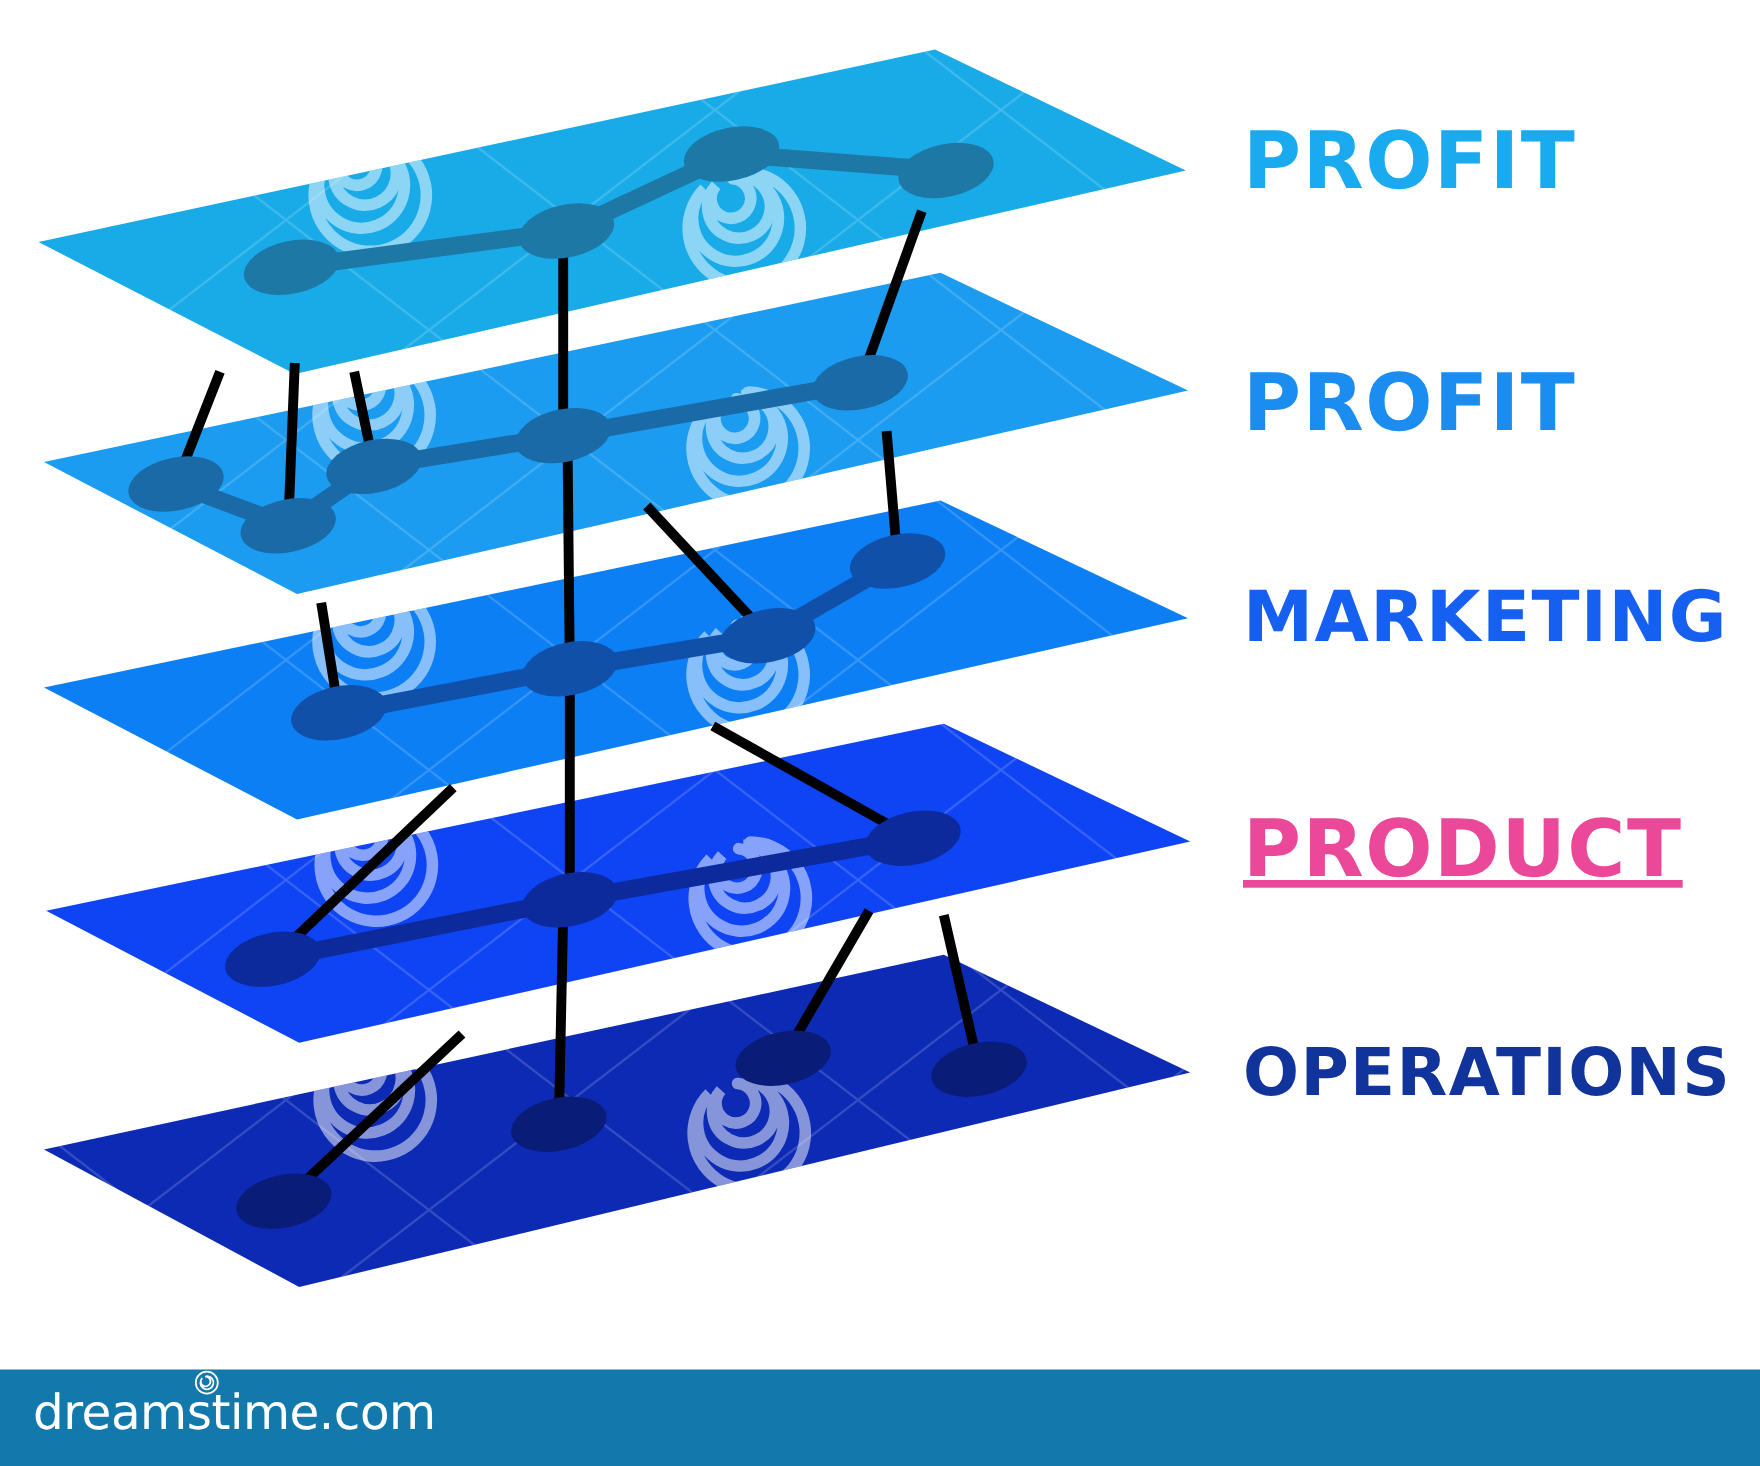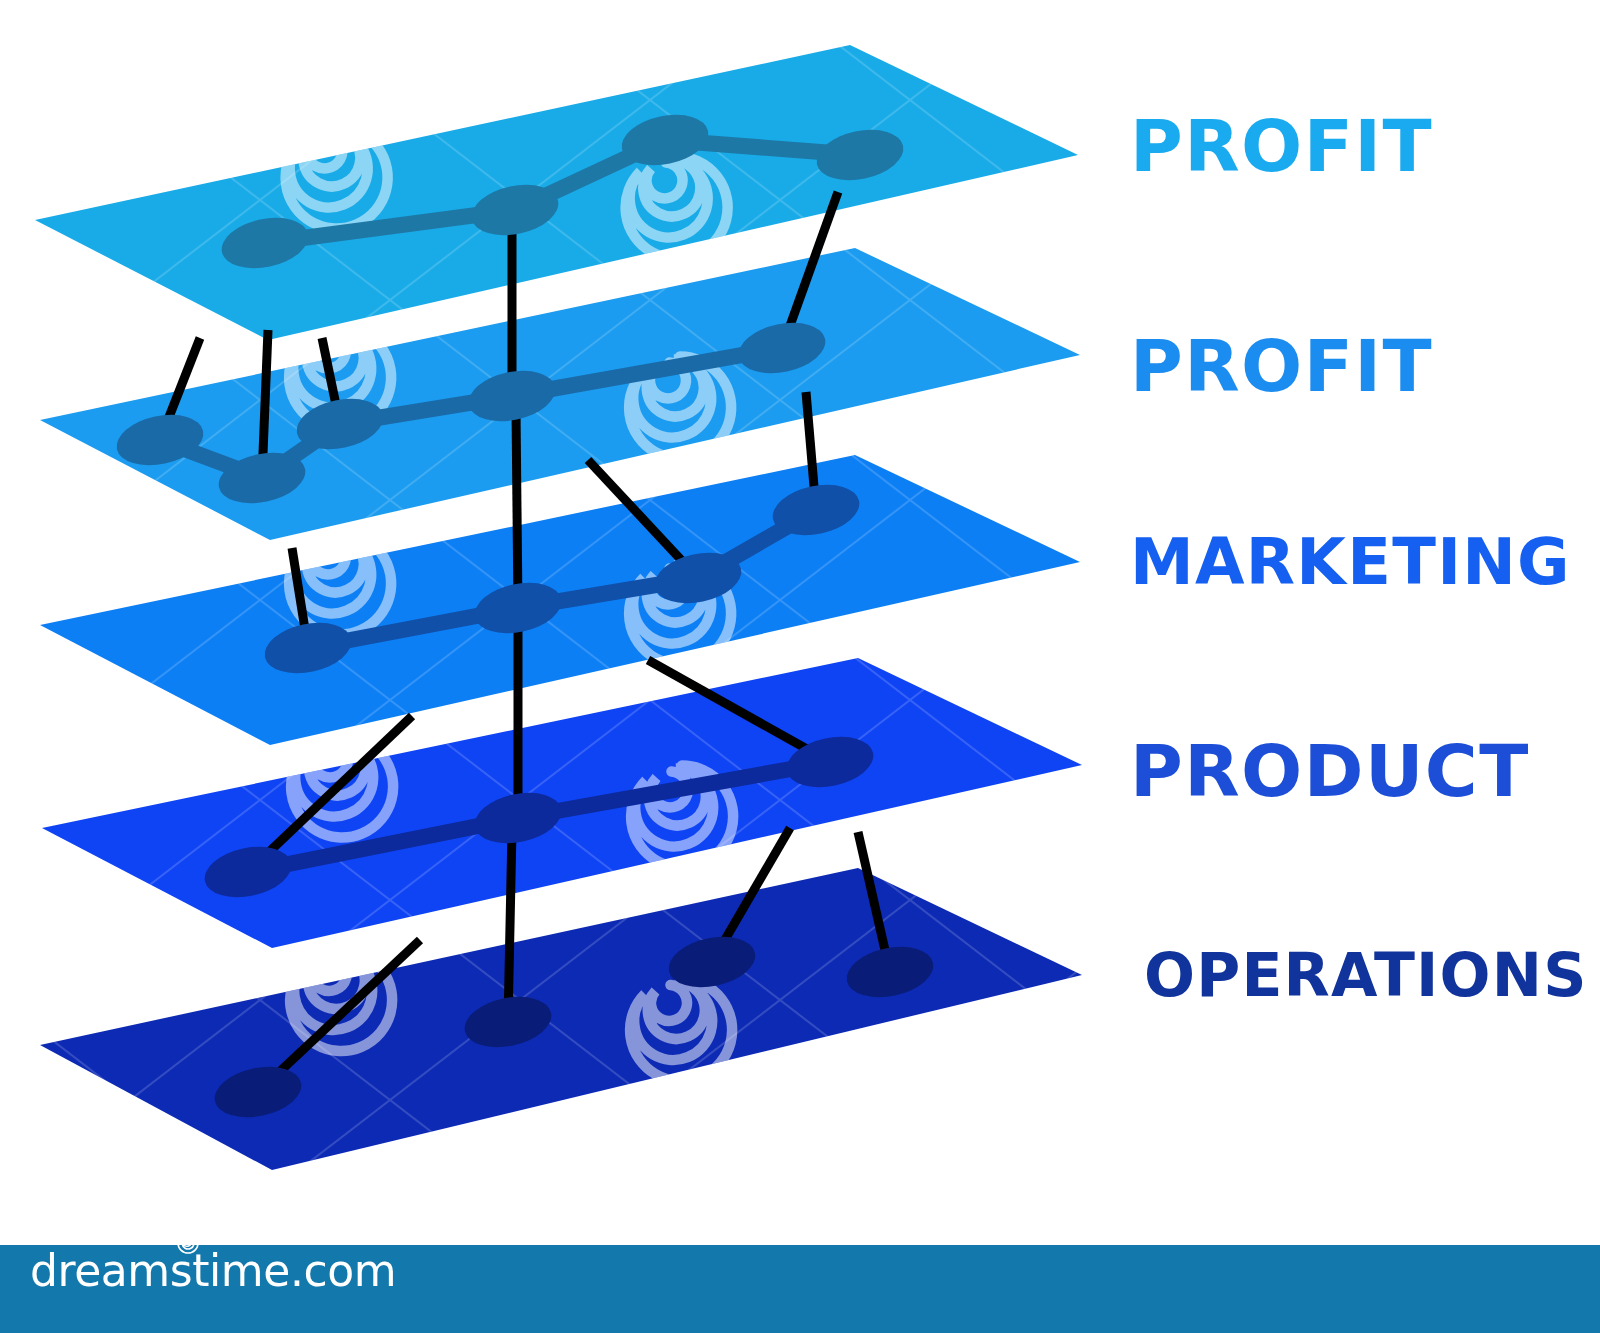--- a/index.html
+++ b/index.html
@@ -29,21 +29,21 @@
     position:absolute;
     left:0;
     bottom:0;
     width:1600px;
     height:88px;
     background:#1379ac;
   }
   .footer-logo{
     position:absolute;
     left:30px;
-    top:0;
+    top:14px;
     color:#ffffff;
     font-family:"DejaVu Sans", sans-serif;
     font-size:44px;
     font-weight:400;
     letter-spacing:-0.01em;
   }
   .footer-logo .reg{
     position:absolute;
     left:146px;
     top:-14px;
@@ -174,22 +174,22 @@
         <ellipse cx="508" cy="1022" rx="44" ry="24" fill="#091d78" transform="rotate(-12 508 1022)"></ellipse>
         <ellipse cx="712" cy="962" rx="44" ry="24" fill="#091d78" transform="rotate(-12 712 962)"></ellipse>
         <ellipse cx="890" cy="972" rx="44" ry="24" fill="#091d78" transform="rotate(-12 890 972)"></ellipse>
       </g>
   </svg>
 
   <div id="labels">
       <div class="layer-label" style="left: 1130px; top: 110px; width: 450px; color: rgb(25, 170, 240); font-size: 72px;">PROFIT</div>
       <div class="layer-label" style="left: 1130px; top: 330px; width: 450px; color: rgb(27, 140, 240); font-size: 72px;">PROFIT</div>
       <div class="layer-label" style="left: 1130px; top: 530px; width: 450px; color: rgb(21, 96, 240); font-size: 64px;">MARKETING</div>
-      <div class="layer-label" style="left: 1130px; top: 735px; width: 450px; color: #1d4ed8; font-size: 72px;">PRODUCT</div>
-      <div class="layer-label" style="left: 1130px; top: 945px; width: 450px; color: rgb(17, 51, 156); font-size: 60px; margin-left: 14px;">OPERATIONS</div>
+      <div class="layer-label" style="left: 1130px; top: 735px; width: 450px; color: #ec4899; font-size: 72px; text-decoration: underline;">PRODUCT</div>
+      <div class="layer-label" style="left: 1130px; top: 945px; width: 450px; color: rgb(17, 51, 156); font-size: 60px;">OPERATIONS</div>
     </div>
 
   <div class="footer">
     <div class="footer-logo">
       <span>dreamstime.com</span>
       <span class="reg">
         <svg width="24" height="24" viewBox="0 0 24 24">
           <circle cx="12" cy="12" r="10" fill="none" stroke="#ffffff" stroke-width="1.6"></circle>
           <path d="M12,6 a6,6 0 1,1 -4.2,1.8 a4.4,4.4 0 1,0 3.4,-1.3" fill="none" stroke="#ffffff" stroke-width="1.6" stroke-linecap="round"></path>
         </svg>

